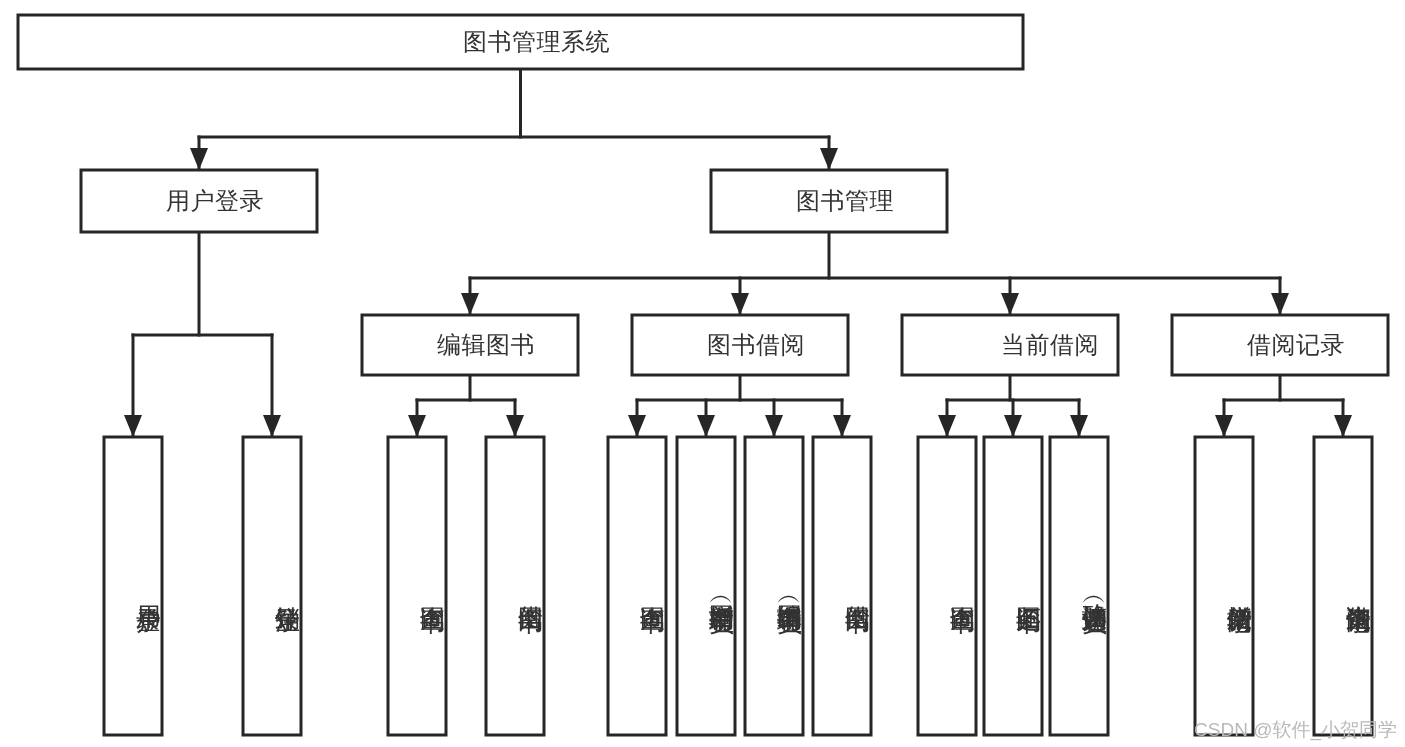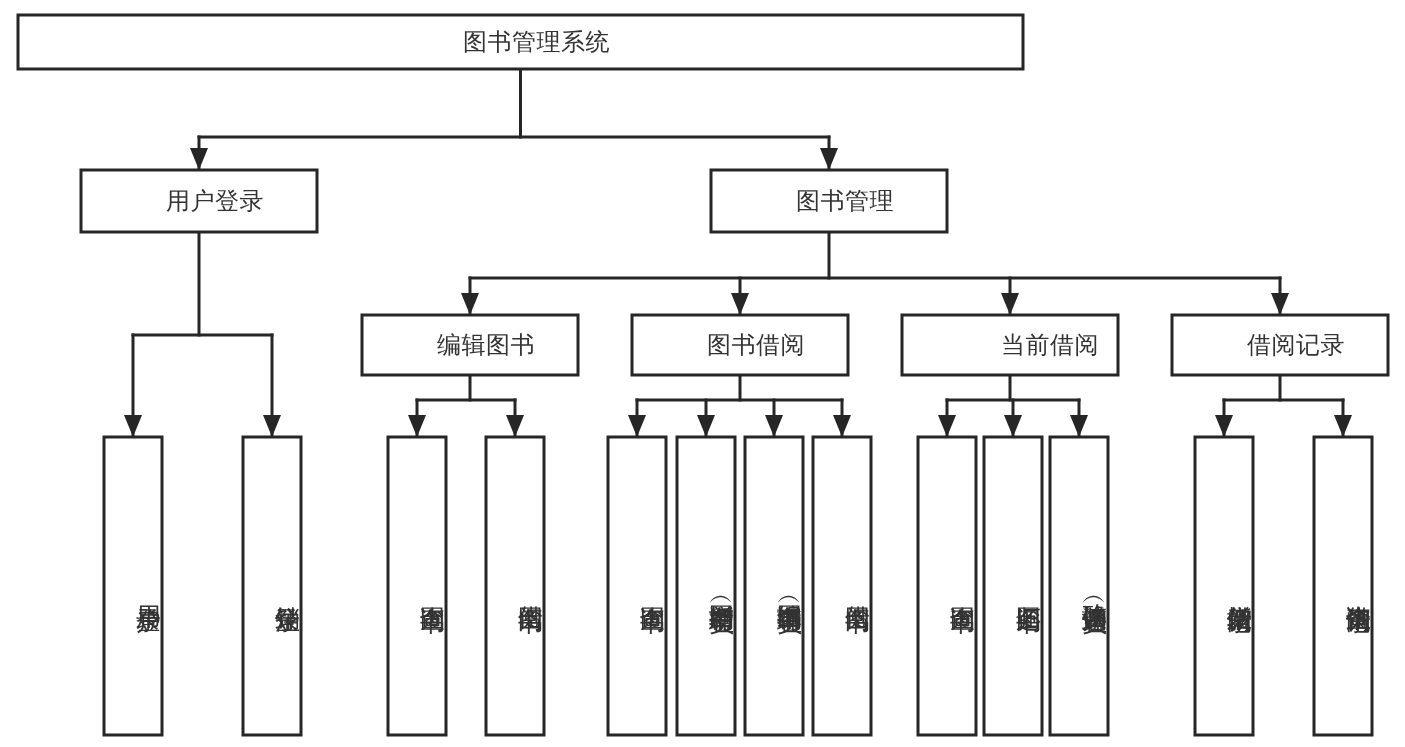--- a/index.html
+++ b/index.html
@@ -174,13 +174,14 @@
       <div class="node-label vertical" style="left: 608px; top: 437px; width: 58px; height: 298px;">查询图书</div>
       <div class="node-label vertical" style="left: 677px; top: 437px; width: 58px; height: 298px;">新增图书（管理员）</div>
       <div class="node-label vertical" style="left: 745px; top: 437px; width: 58px; height: 298px;">编辑图书（管理员）</div>
       <div class="node-label vertical" style="left: 813px; top: 437px; width: 58px; height: 298px;">借阅图书</div>
       <div class="node-label vertical" style="left: 918px; top: 437px; width: 58px; height: 298px;">查询图书</div>
       <div class="node-label vertical" style="left: 984px; top: 437px; width: 58px; height: 298px;">归还图书</div>
       <div class="node-label vertical" style="left: 1050px; top: 437px; width: 58px; height: 298px;">确认归还（管理员）</div>
       <div class="node-label vertical" style="left: 1195px; top: 437px; width: 58px; height: 298px;">新增借阅记录</div>
       <div class="node-label vertical" style="left: 1314px; top: 437px; width: 58px; height: 298px;">查询借阅记录</div>
     </div>
+  <div class="watermark">CSDN @软件_小贺同学</div>
 </div>
 
 </body></html>

